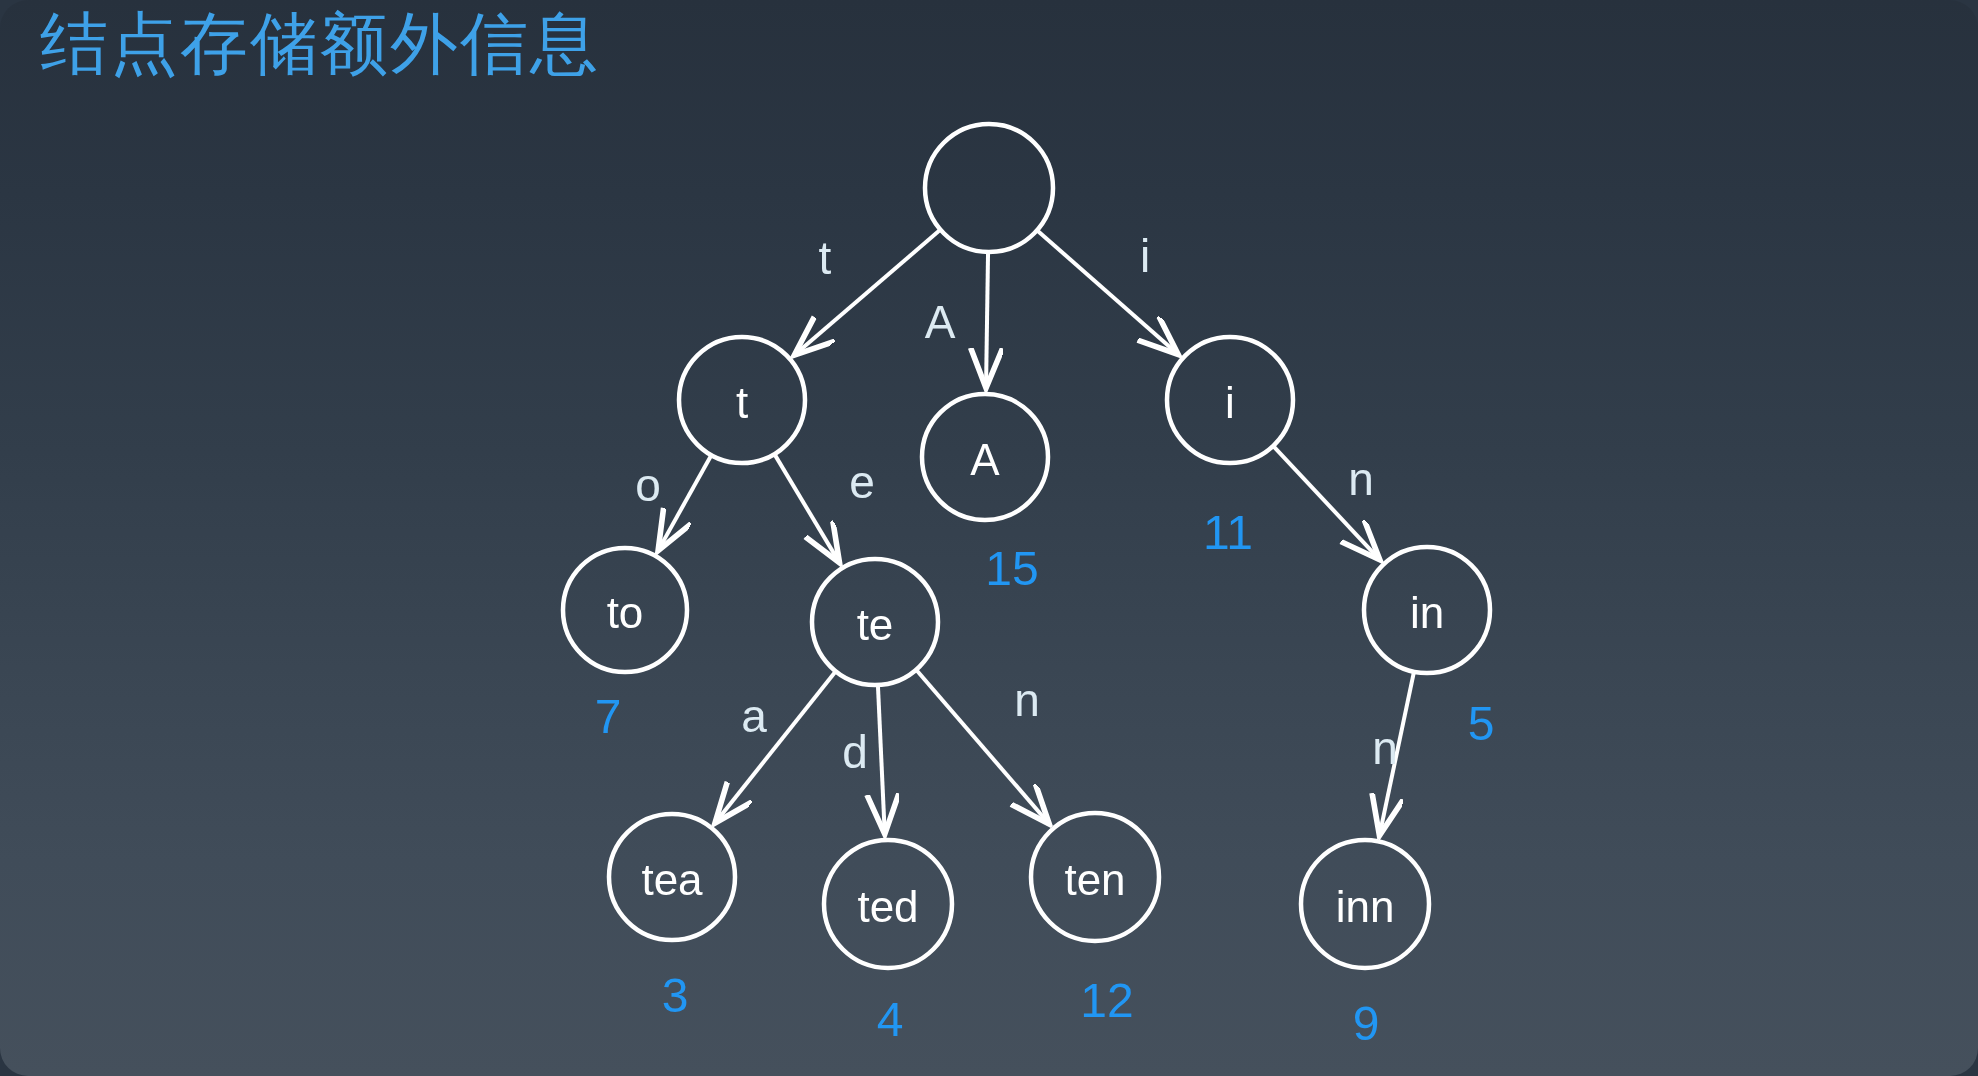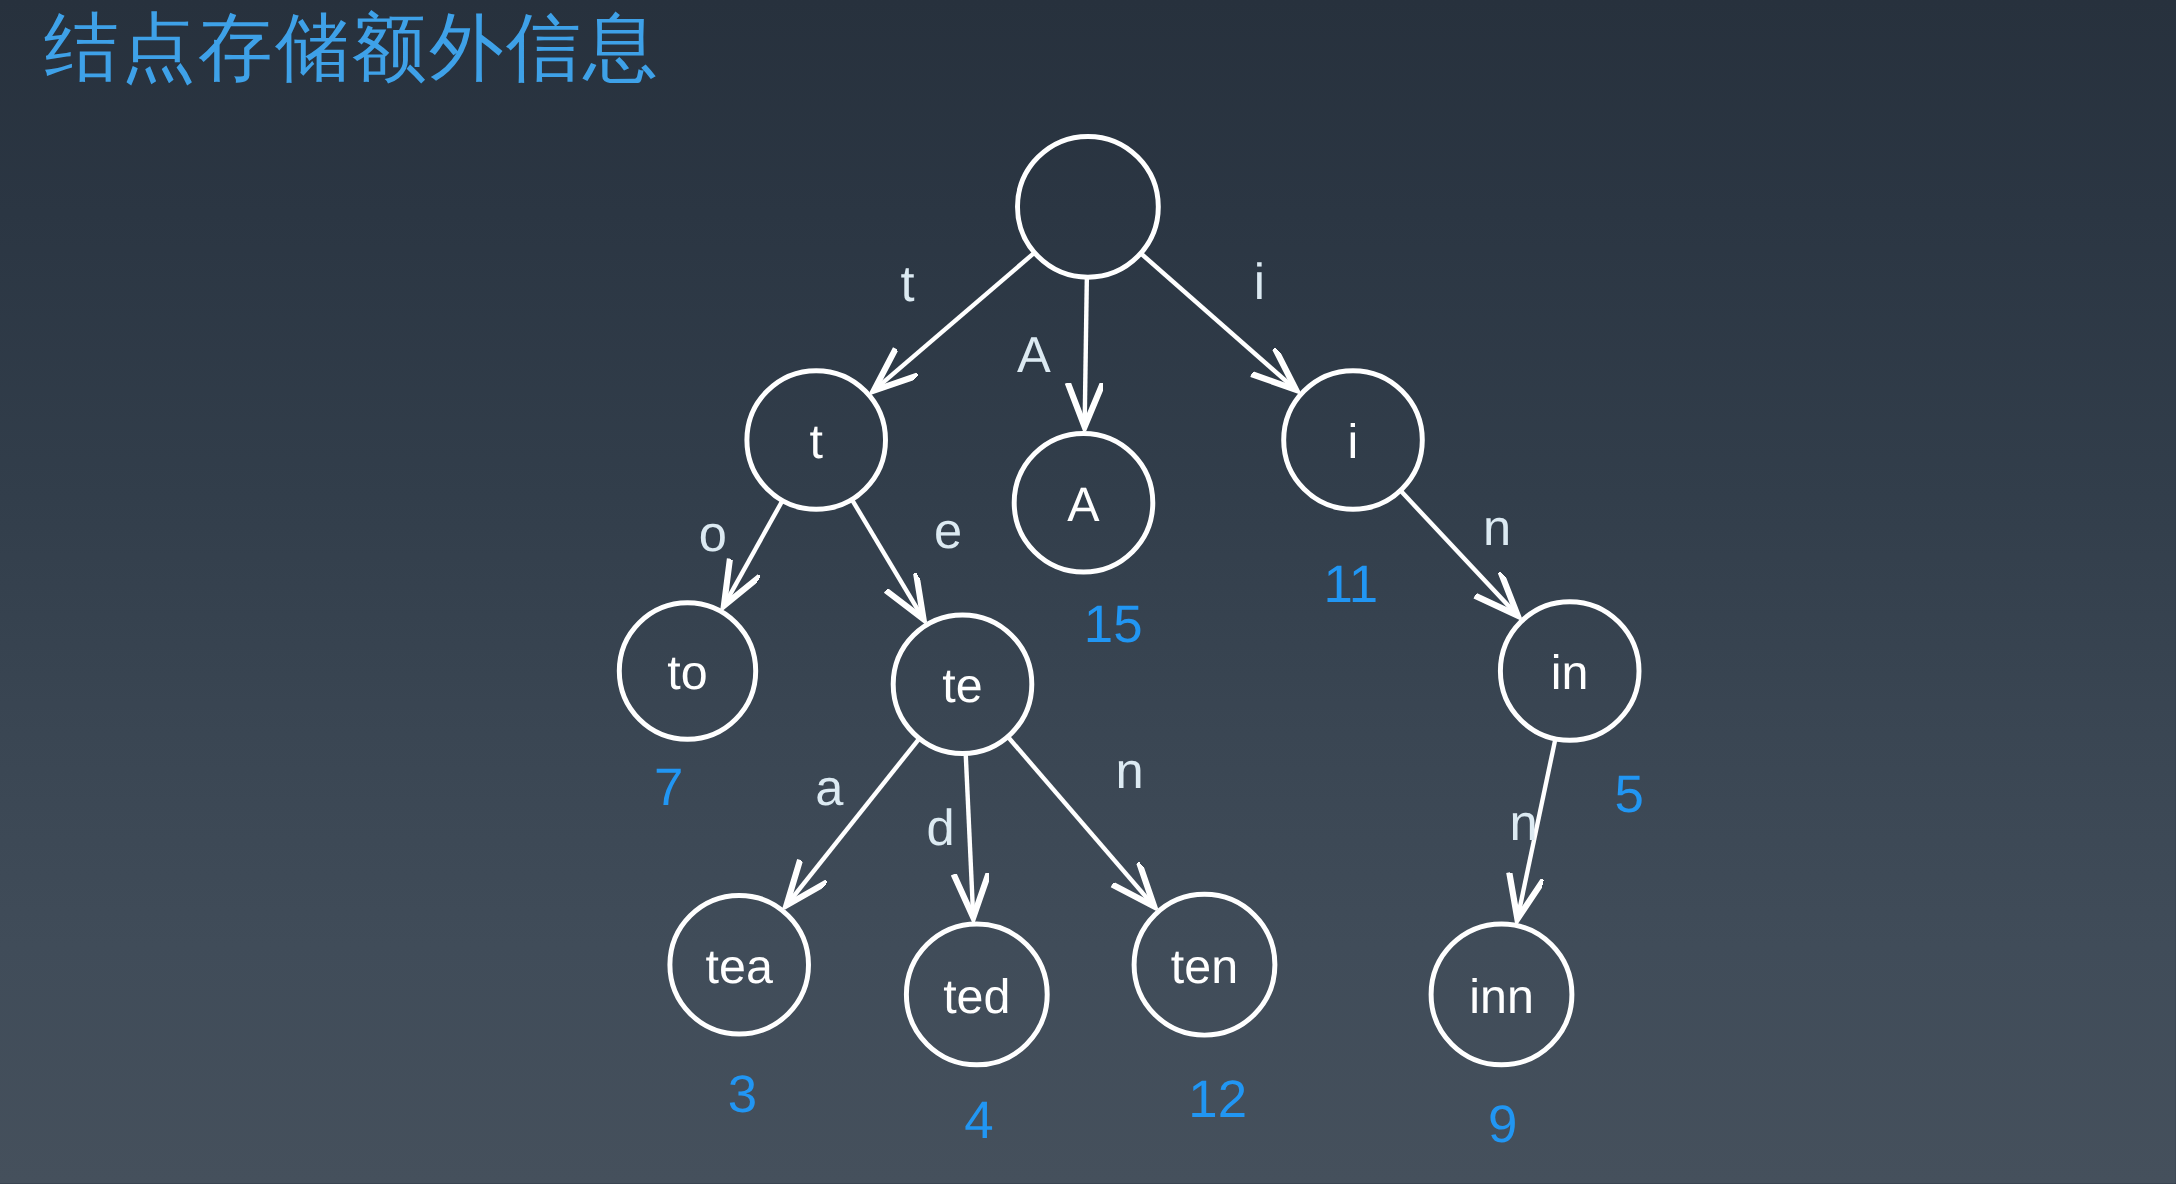--- a/index.html
+++ b/index.html
@@ -18,20 +18,21 @@
     width: 1978px;
     height: 1076px;
     background: linear-gradient(to bottom,
         #27313d 0%,
         #2b3643 18%,
         #323e4b 42%,
         #3a4653 62%,
         #404c59 80%,
         #45505c 100%);
     overflow: hidden;
+    border-radius: 28px;
   }
   #slide-title {
     position: absolute;
     left: 40px;
     top: 8px;
     font-size: 68px;
     line-height: 1.05;
     color: #3ea1e8;
     letter-spacing: 2px;
     white-space: nowrap;

